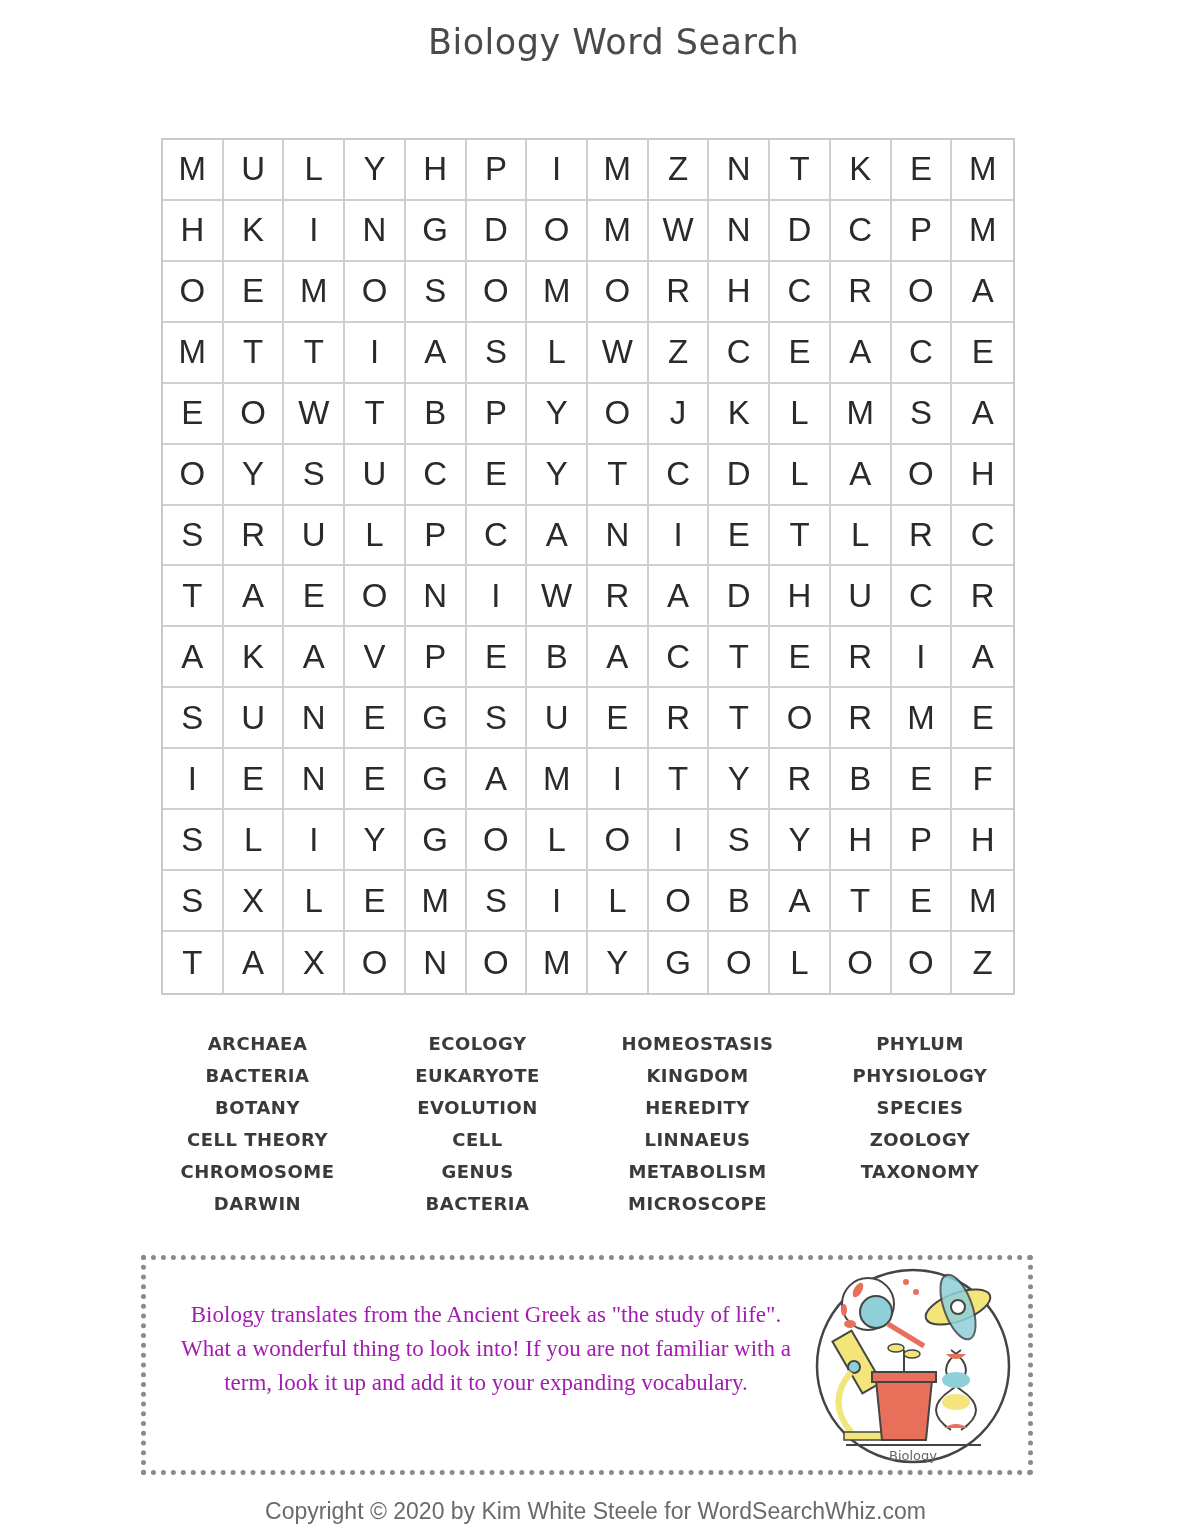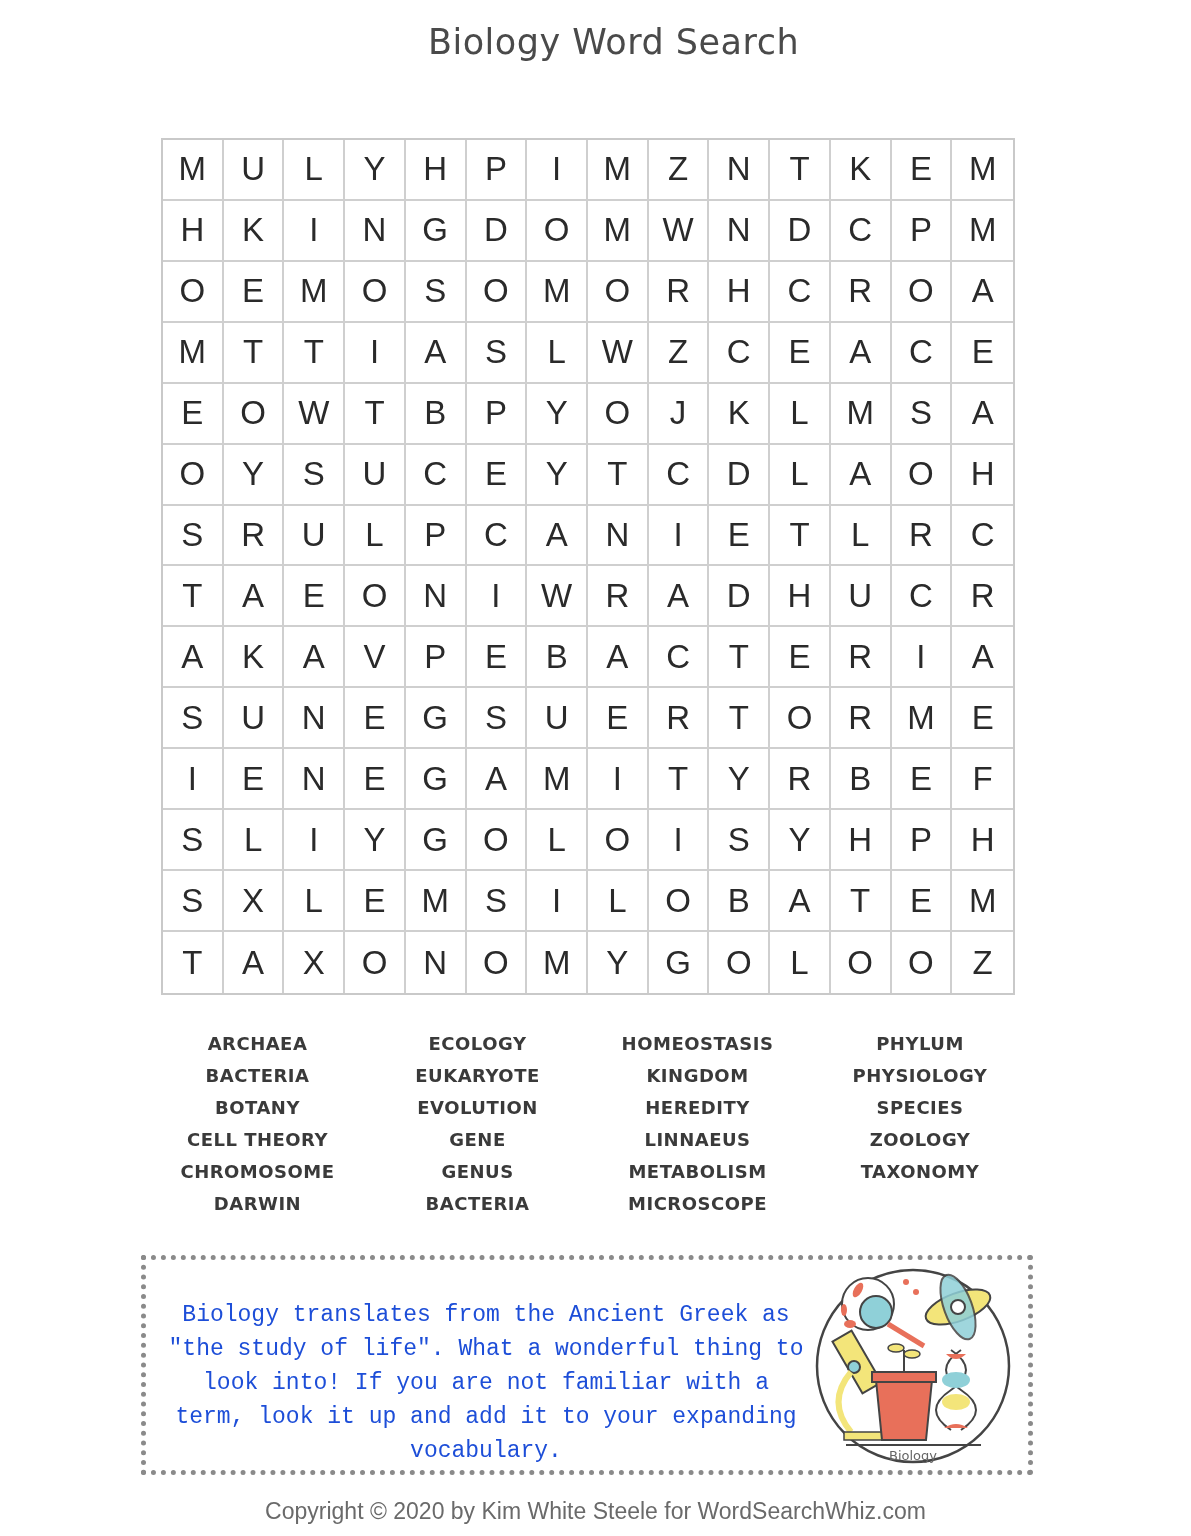--- a/index.html
+++ b/index.html
@@ -6,21 +6,21 @@
     body { width: 1191px; height: 1536px; position: relative; overflow: hidden; font-family: "Liberation Sans", sans-serif; color: #333; }
     .title { position: absolute; left: 18px; width: 1191px; top: 22px; text-align: center; font-family: "DejaVu Sans", sans-serif; font-size: 35px; color: #4a4a4a; letter-spacing: 0.5px; }
     .grid { position: absolute; left: 161px; top: 138px; width: 854px; height: 857px; display: grid; grid-template-columns: repeat(14, 1fr); grid-template-rows: repeat(14, 1fr); border: 2px solid #c9c9c9; box-sizing: border-box; }
     .cell { border-right: 2px solid #cfcfcf; border-bottom: 2px solid #cfcfcf; display: flex; align-items: center; justify-content: center; font-family: "Liberation Sans", sans-serif; font-size: 33px; color: #2a2a2a; }
     .cell:nth-child(14n) { border-right: none; }
     .cell.lastrow { border-bottom: none; }
     .words { position: absolute; top: 1028px; left: 145px; width: 885px; display: grid; grid-template-columns: 225px 215px 225px 220px; }
     .wcol { display: flex; flex-direction: column; align-items: center; text-align: right; }
     .word { font-family: "DejaVu Sans", sans-serif; font-weight: bold; font-size: 18px; color: #3a3a3a; height: 32px; line-height: 32px; letter-spacing: 0.5px; }
     .info-box { position: absolute; left: 141px; top: 1255px; width: 892px; height: 220px; border: 5px dotted #8a8a8a; box-sizing: border-box; }
-    .info-text { position: absolute; left: 20px; top: 38px; width: 640px; text-align: center; font-size: 23px; line-height: 34px; color: #1d4ed8; font-family: Liberation Mono, monospace; }
+    .info-text { position: absolute; left: 20px; top: 38px; width: 640px; text-align: center; font-size: 23px; line-height: 34px; color: #a21caf; font-family: Liberation Serif, serif; }
     .illus { position: absolute; left: 660px; top: 2px; width: 215px; height: 210px; }
     .copyright { position: absolute; top: 1498px; left: 0; width: 1191px; text-align: center; font-size: 23px; color: #6a6a6a; }
   </style>
 </head>
 <body>
 
 <div class="title">Biology Word Search</div>
 
 <div class="grid" id="grid">
     <div class="cell">M</div>
@@ -227,21 +227,21 @@
       <div class="word">BACTERIA</div>
       <div class="word">BOTANY</div>
       <div class="word">CELL THEORY</div>
       <div class="word">CHROMOSOME</div>
       <div class="word">DARWIN</div>
     </div>
     <div class="wcol">
       <div class="word">ECOLOGY</div>
       <div class="word">EUKARYOTE</div>
       <div class="word">EVOLUTION</div>
-      <div class="word">GENE</div>
+      <div class="word">CELL</div>
       <div class="word">GENUS</div>
       <div class="word">BACTERIA</div>
     </div>
     <div class="wcol">
       <div class="word">HOMEOSTASIS</div>
       <div class="word">KINGDOM</div>
       <div class="word">HEREDITY</div>
       <div class="word">LINNAEUS</div>
       <div class="word">METABOLISM</div>
       <div class="word">MICROSCOPE</div>

